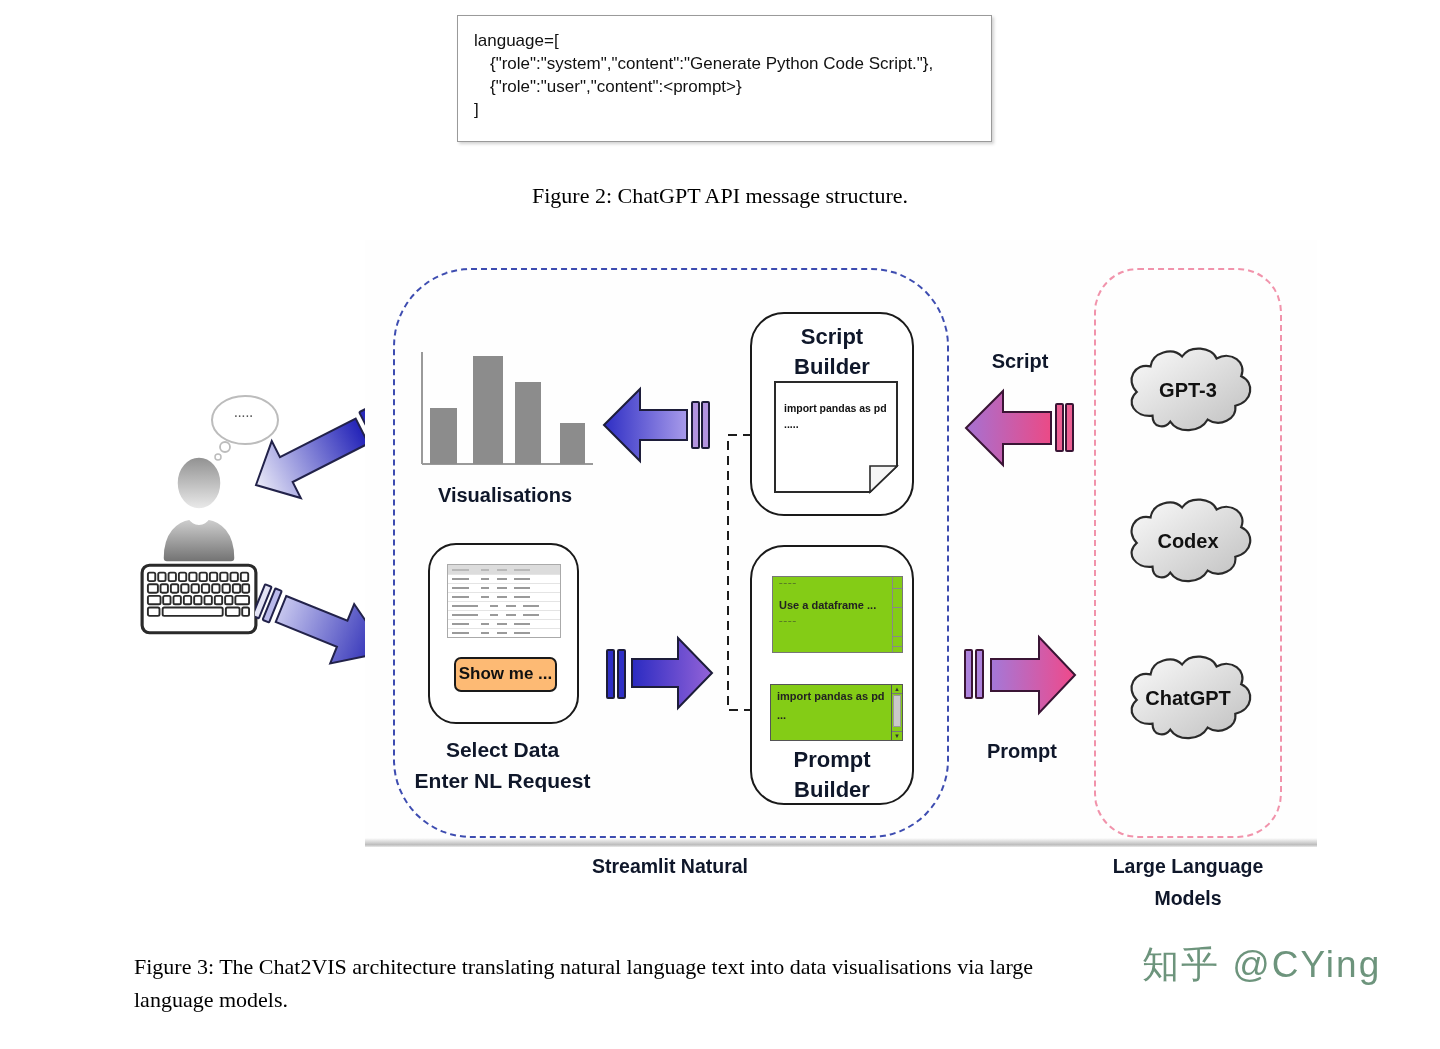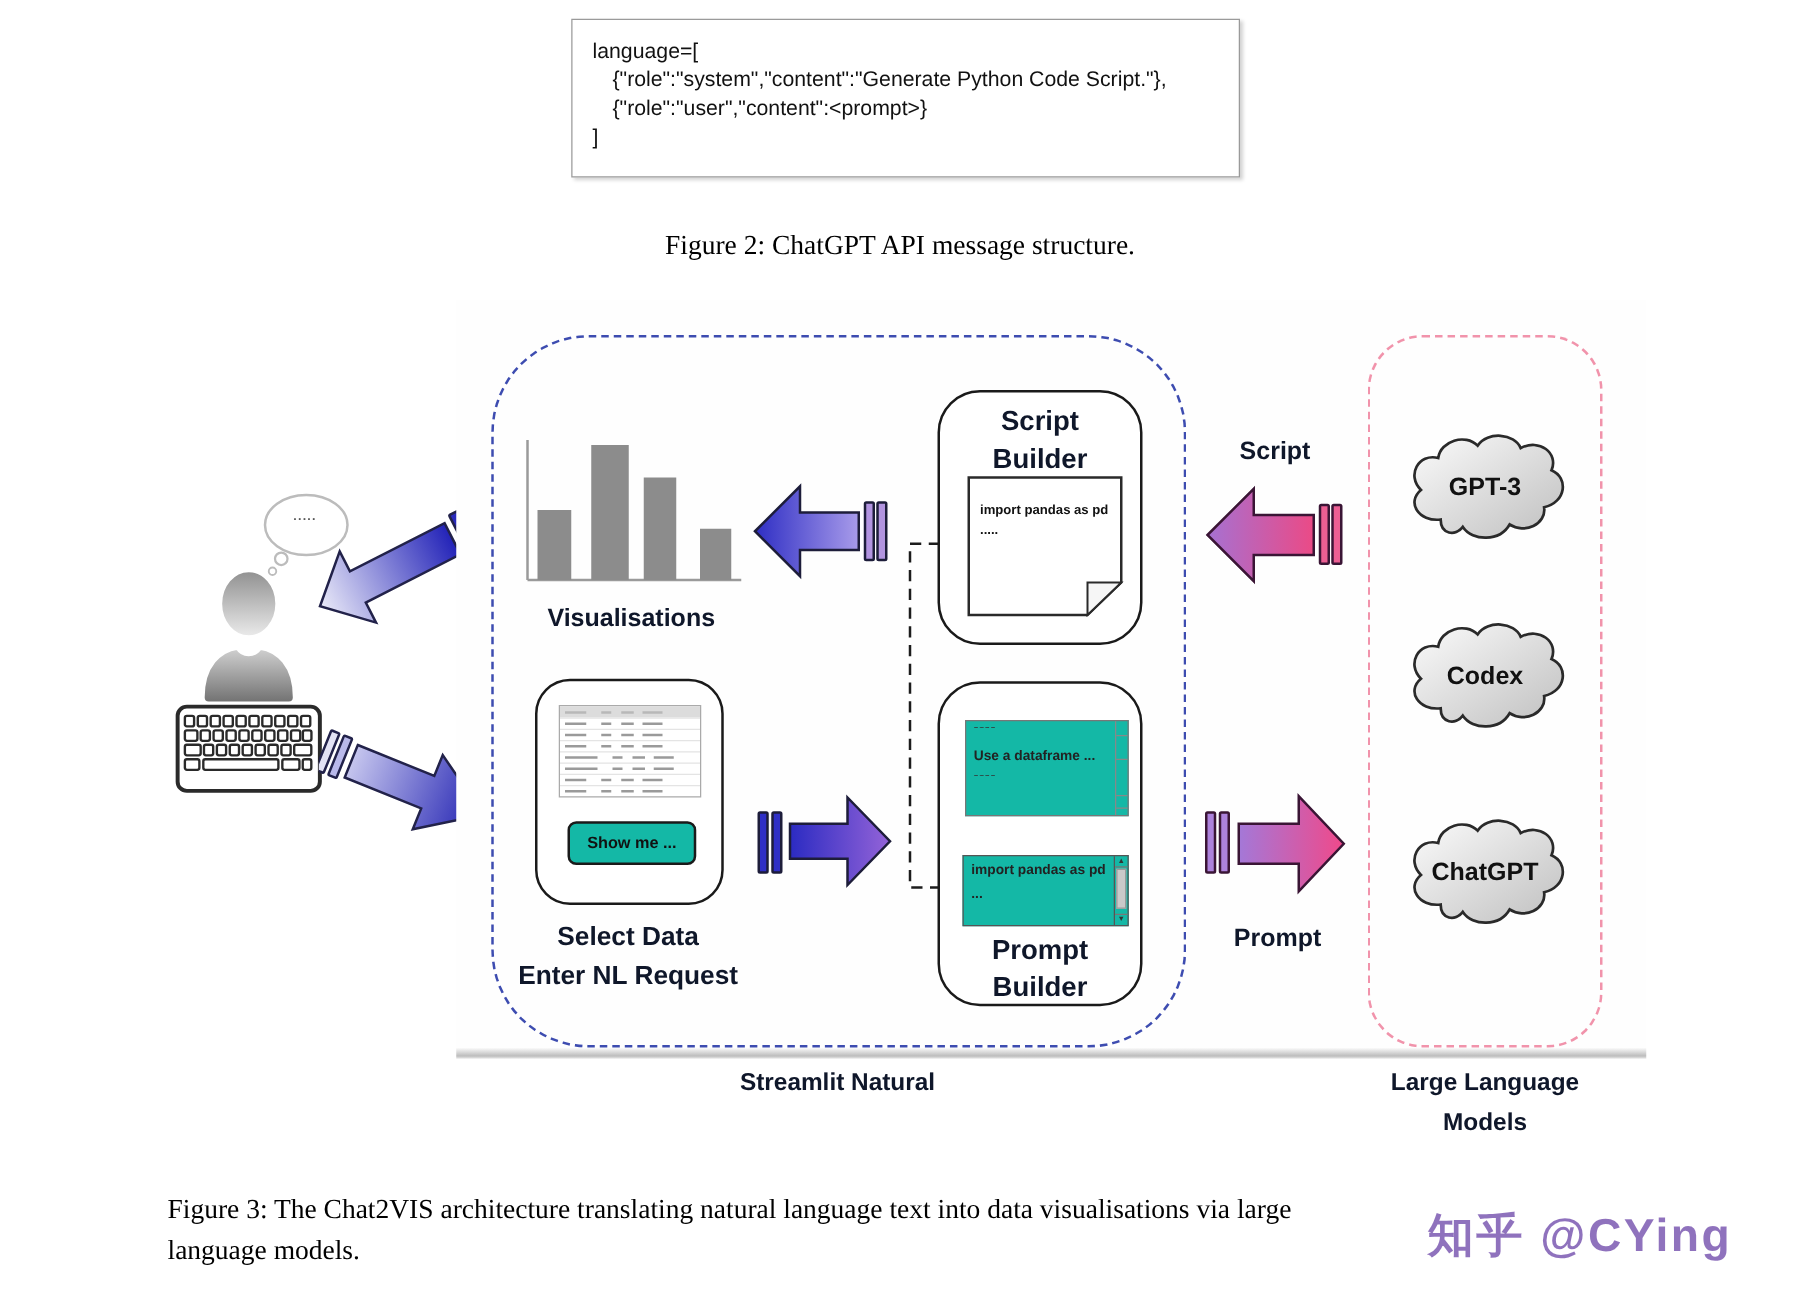--- a/index.html
+++ b/index.html
@@ -10,21 +10,21 @@
   
   #code-box{left:457px;top:15px;width:535px;height:127px;background:#fff;
             border:1.5px solid #9a9a9a;box-shadow:2px 2px 3px rgba(0,0,0,.18);
             font-size:17px;line-height:23px;padding:13px 0 0 16px;box-sizing:border-box;}
   #code-box .indent{padding-left:16px;}
 
   
   .caption{font-family:"Liberation Serif",serif;font-size:22px;color:#000;}
   #fig2-caption{left:0;top:183px;width:1440px;text-align:center;}
   #fig3-caption{left:134px;top:951px;width:1210px;line-height:32.5px;}
-  #watermark{left:1142px;top:964px;font-size:37px;font-weight:bold;color:#4c1d95;
+  #watermark{left:1142px;top:940px;font-size:37px;font-weight:normal;color:#14532d;
              opacity:.62;letter-spacing:2px;z-index:6;}
 
   
   #figure{left:365px;top:240px;width:952px;height:606px;background:#fefefe;}
   #figure::after{content:'';position:absolute;left:0;right:0;bottom:-1px;height:9px;
                  background:linear-gradient(to bottom,rgba(90,90,90,0),rgba(90,90,90,.4) 75%,rgba(90,90,90,.12));}
   .dash-box{position:absolute;box-sizing:border-box;}
   #blue-box{left:28px;top:28px;width:556px;height:570px;border:2.5px dashed #3d4cb0;border-radius:78px;}
   #pink-box{left:729px;top:28px;width:188px;height:570px;border:2.5px dashed #f193ab;border-radius:44px;}
 
@@ -42,31 +42,31 @@
   .mt-head{height:9px;background:#dcdcdc;display:flex;align-items:center;}
   .mt-row{flex:1;border-top:1px solid #e4e4e4;display:flex;align-items:center;}
   .mini-table i{display:inline-block;height:2px;background:#9a9a9a;}
   .mt-head i{background:#b8b8b8;}
   .mini-table i:nth-child(1){width:17px;margin-left:4px;}
   .mini-table i:nth-child(2){width:8px;margin-left:12px;}
   .mini-table i:nth-child(3){width:10px;margin-left:8px;}
   .mini-table i:nth-child(4){width:16px;margin-left:7px;}
   .mt-row:nth-child(5) i:nth-child(1),.mt-row:nth-child(6) i:nth-child(1){width:26px;}
   #show-me{left:24px;top:112px;width:99px;height:31px;border:2px solid #1a1a1a;border-radius:7px;
-           font-size:13px;font-weight:600;text-align:center;line-height:29px;background:#14b8a6;}
+           font-size:17px;font-weight:600;text-align:center;line-height:29px;background:#fdba74;}
   #select-label{left:-5px;top:494px;width:285px;font-size:21px;line-height:31px;}
 
   
   .builder{position:absolute;width:160px;border:2.2px solid #1a1a1a;border-radius:34px;background:#fff;}
   #script-box{left:385px;top:72px;height:200px;}
   #prompt-box{left:385px;top:305px;height:256px;}
   .builder-title{position:absolute;left:0;width:100%;font-size:22px;line-height:30px;}
   #script-doc{position:absolute;left:21px;top:66px;}
   #script-doc-text{position:absolute;left:32px;top:86px;width:110px;font-size:10.5px;font-weight:bold;line-height:16px;}
-  .panel{position:absolute;background:#14b8a6;border:1.5px solid #777;box-sizing:border-box;}
+  .panel{position:absolute;background:#84cc16;border:1.5px solid #777;box-sizing:border-box;}
   #p1{left:20px;top:29px;width:131px;height:77px;}
   #p2{left:18px;top:137px;width:133px;height:57px;border-color:#555;}
   .squig{position:absolute;left:6px;font-size:6px;font-weight:bold;color:#333;letter-spacing:1px;}
   .squig::before{content:"~~~~";}
   .panel-text{position:absolute;left:6px;font-size:11px;font-weight:bold;color:#222;}
   .scrollcol{position:absolute;top:0;right:0;bottom:0;border-left:1px solid #888;}
   #p1 .scrollcol{width:9px;}
   #p2 .scrollcol{width:10px;border-left-color:#555;}
   .scrollcol .hline{position:absolute;left:0;right:0;height:1px;background:#888;}
   .p2up,.p2dn{position:absolute;left:0;right:0;font-size:6px;text-align:center;line-height:8px;color:#333;}

